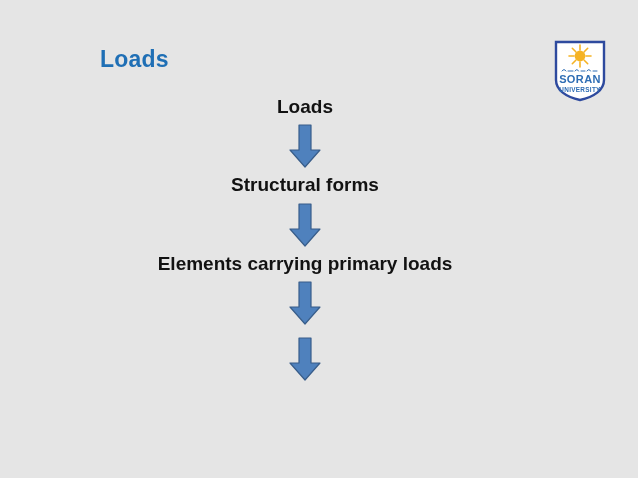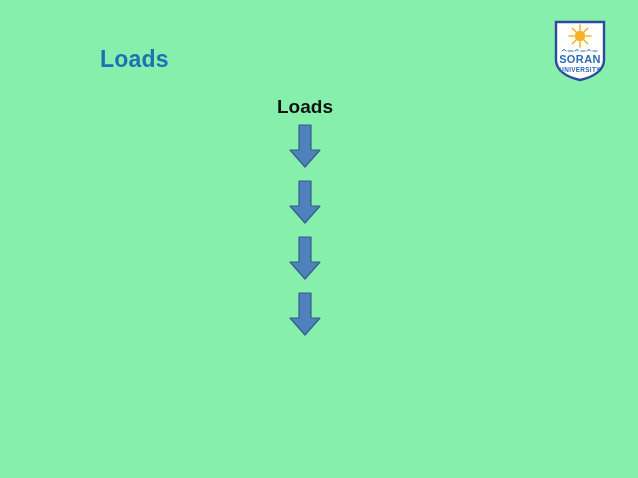--- a/index.html
+++ b/index.html
@@ -12,40 +12,40 @@
     height: 478px;
     font-family: "Liberation Sans", sans-serif;
     overflow: hidden;
     position: relative;
   }
 
   .slide {
     position: relative;
     width: 638px;
     height: 478px;
-    background: #86efac;
+    background: #e5e5e5;
   }
 
   
   .slide-title {
     position: absolute;
     left: 100px;
     top: 46px;
     font-size: 23px;
     font-weight: bold;
     color: #1F6FB5;
     letter-spacing: 0.2px;
     white-space: nowrap;
   }
 
   
   .logo {
     position: absolute;
     left: 554px;
-    top: 20px;
+    top: 40px;
     width: 52px;
     height: 62px;
   }
   .logo svg { display: block; }
 
   
   .flow {
     position: absolute;
     left: 0;
     top: 96px;
@@ -110,27 +110,29 @@
   <div class="flow">
 
     <div class="flow-node">Loads</div>
 
     <div class="flow-arrow">
       <svg width="34" height="44" viewBox="0 0 34 44" xmlns="http://www.w3.org/2000/svg">
         <polygon points="11,1 23,1 23,26 32,26 17,43 2,26 11,26" fill="#4F81BD" stroke="#385D8A" stroke-width="1.2" stroke-linejoin="round"></polygon>
       </svg>
     </div>
 
+    <div class="flow-node">Structural forms</div>
 
     <div class="flow-arrow">
       <svg width="34" height="44" viewBox="0 0 34 44" xmlns="http://www.w3.org/2000/svg">
         <polygon points="11,1 23,1 23,26 32,26 17,43 2,26 11,26" fill="#4F81BD" stroke="#385D8A" stroke-width="1.2" stroke-linejoin="round"></polygon>
       </svg>
     </div>
 
+    <div class="flow-node">Elements carrying primary loads</div>
 
     <div class="flow-arrow">
       <svg width="34" height="44" viewBox="0 0 34 44" xmlns="http://www.w3.org/2000/svg">
         <polygon points="11,1 23,1 23,26 32,26 17,43 2,26 11,26" fill="#4F81BD" stroke="#385D8A" stroke-width="1.2" stroke-linejoin="round"></polygon>
       </svg>
     </div>
 
 
     <div class="flow-arrow">
       <svg width="34" height="44" viewBox="0 0 34 44" xmlns="http://www.w3.org/2000/svg">

